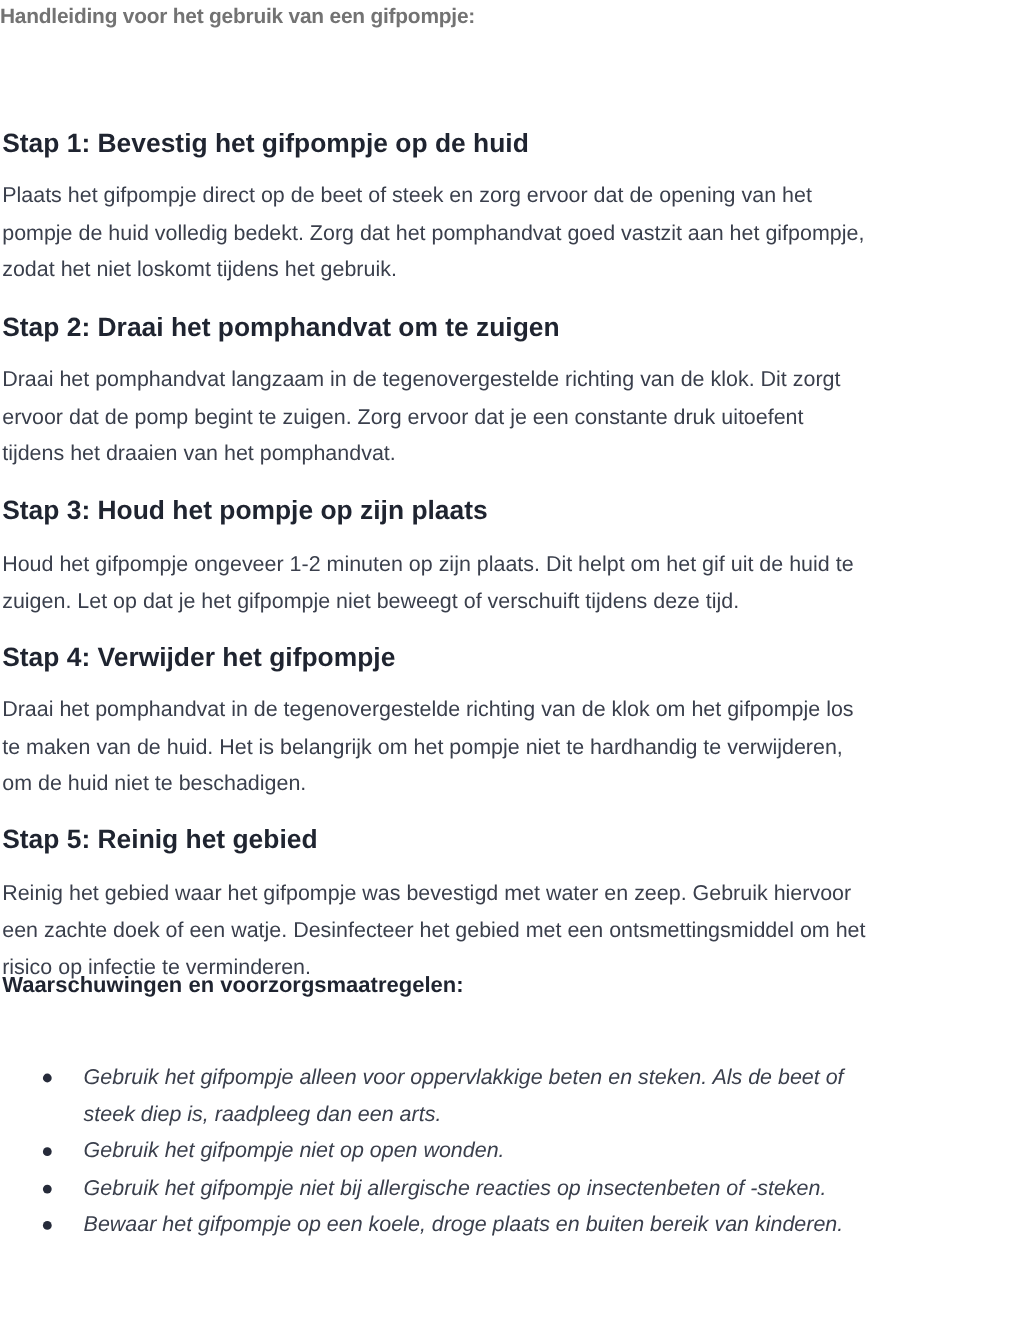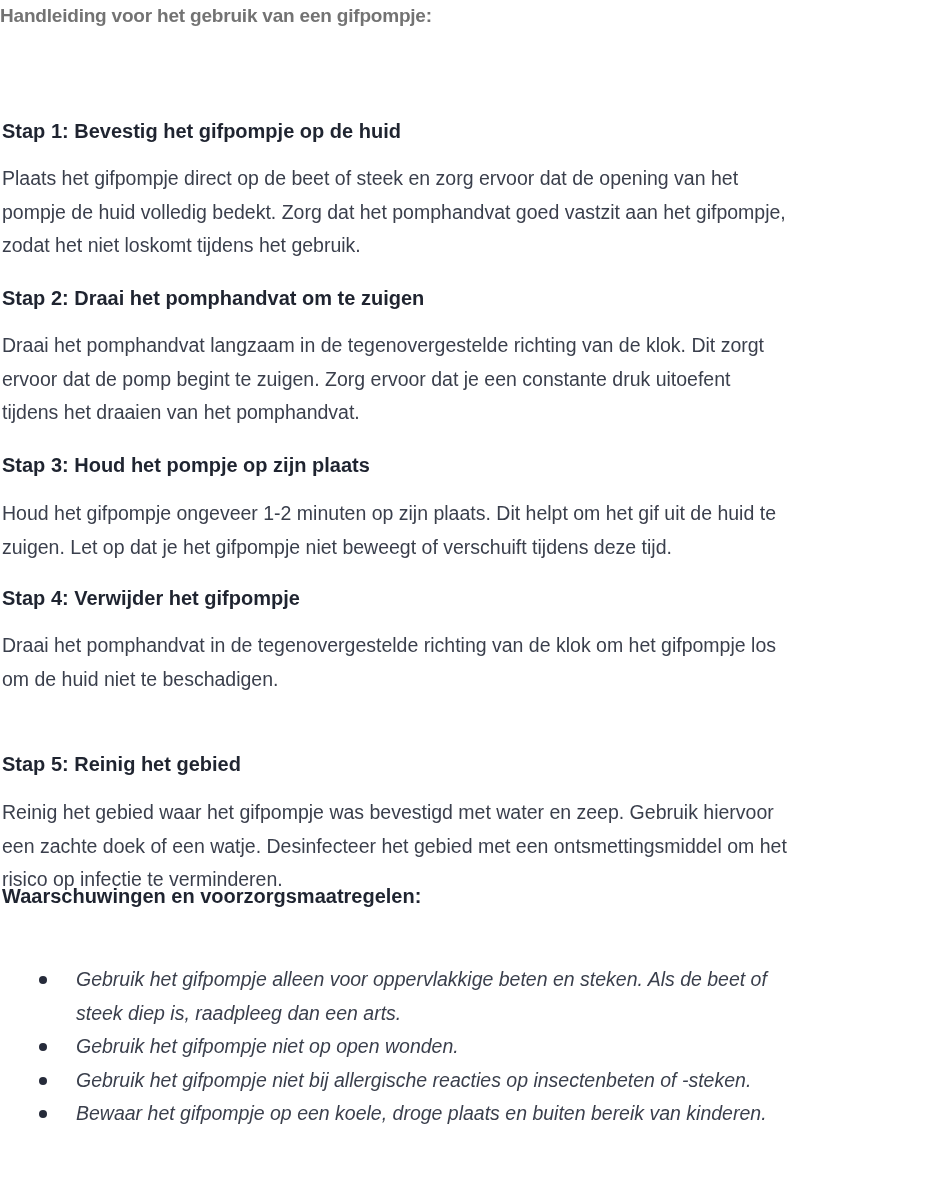--- a/index.html
+++ b/index.html
@@ -30,21 +30,21 @@
       font-weight: bold;
       color: #737373;
       letter-spacing: -0.2px;
       white-space: nowrap;
       line-height: 32px;
     }
     .step-heading {
       position: absolute;
       left: 2px;
       margin: 0;
-      font-size: 20px;
+      font-size: 24px;
       font-weight: bold;
       color: #1f2430;
       line-height: 24px;
       white-space: nowrap;
     }
     .step-body {
       position: absolute;
       left: 2px;
       margin: 0;
       width: 937px;
@@ -121,20 +121,21 @@
 
   <h2 class="step-heading" style="top:453px">Stap 3: Houd het pompje op zijn plaats</h2>
   <p class="step-body" style="top:497px">
     <span class="line">Houd het gifpompje ongeveer 1-2 minuten op zijn plaats. Dit helpt om het gif uit de huid te</span>
     <span class="line">zuigen. Let op dat je het gifpompje niet beweegt of verschuift tijdens deze tijd.</span>
   </p>
 
   <h2 class="step-heading" style="top:586px">Stap 4: Verwijder het gifpompje</h2>
   <p class="step-body" style="top:629px">
     <span class="line">Draai het pomphandvat in de tegenovergestelde richting van de klok om het gifpompje los</span>
+    <span class="line">te maken van de huid. Het is belangrijk om het pompje niet te hardhandig te verwijderen,</span>
     <span class="line">om de huid niet te beschadigen.</span>
   </p>
 
   <h2 class="step-heading" style="top:752px">Stap 5: Reinig het gebied</h2>
   <p class="step-body" style="top:796px">
     <span class="line">Reinig het gebied waar het gifpompje was bevestigd met water en zeep. Gebruik hiervoor</span>
     <span class="line">een zachte doek of een watje. Desinfecteer het gebied met een ontsmettingsmiddel om het</span>
     <span class="line">risico op infectie te verminderen.</span>
   </p>
 

